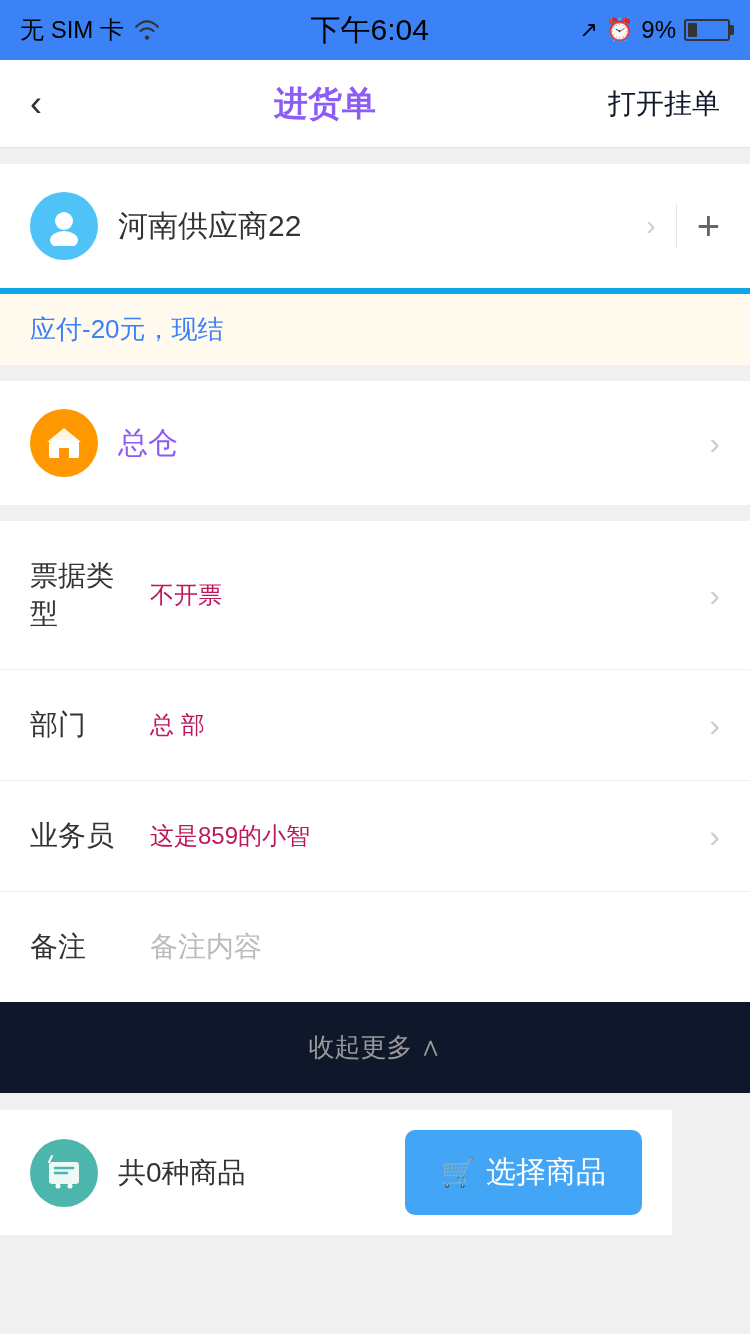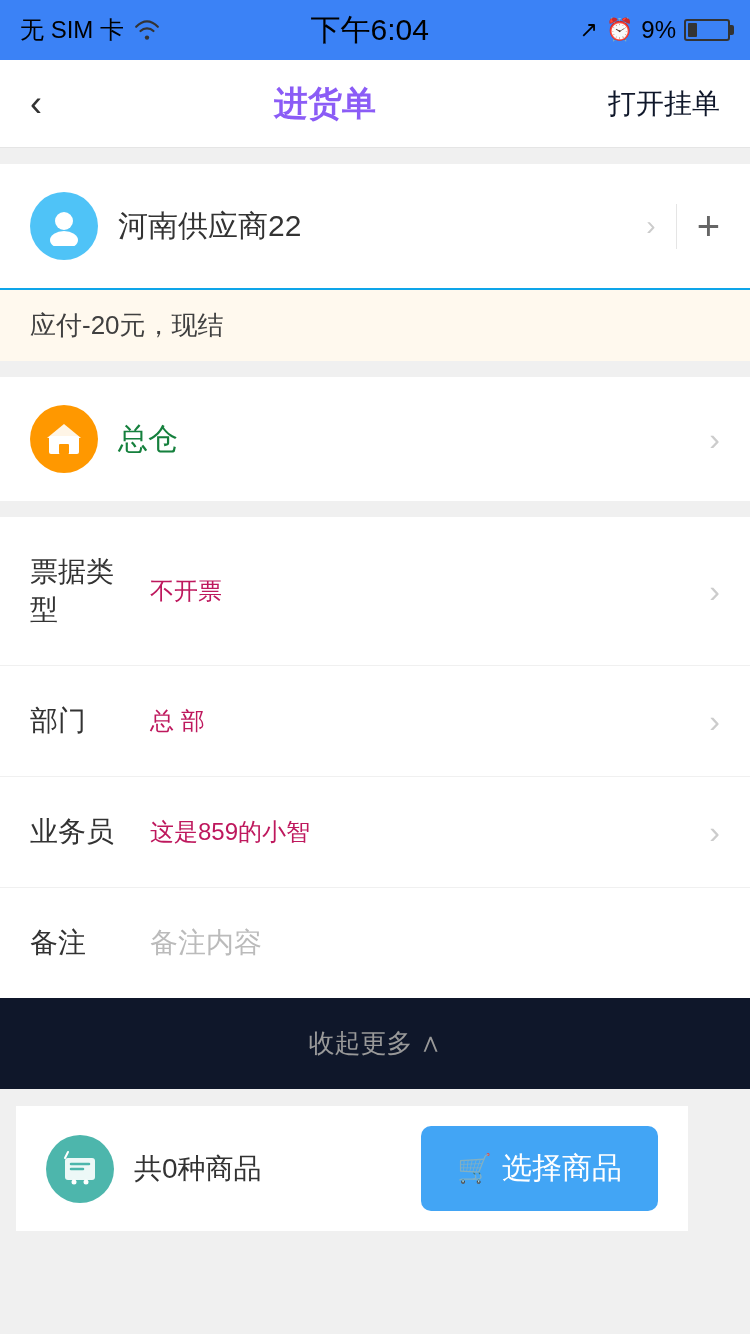--- a/index.html
+++ b/index.html
@@ -104,21 +104,21 @@
     .card {
       background: #fff;
       width: 750px;
     }
 
     
     .supplier-row {
       display: flex;
       align-items: center;
       padding: 28px 30px;
-      border-bottom: 2px solid #0ea5e9;
+      border-bottom: 6px solid #0ea5e9;
     }
     .supplier-avatar {
       width: 68px;
       height: 68px;
       border-radius: 50%;
       background: #4fc3f7;
       display: flex;
       align-items: center;
       justify-content: center;
       margin-right: 20px;
@@ -143,21 +143,21 @@
       color: #666;
       padding-left: 20px;
       border-left: 1px solid #e5e5e5;
     }
 
     
     .notice-bar {
       background: #fff9ee;
       padding: 18px 30px;
       font-size: 26px;
-      color: #404040;
+      color: #3b82f6;
     }
 
     
     .warehouse-row {
       display: flex;
       align-items: center;
       padding: 28px 30px;
     }
     .warehouse-icon {
       width: 68px;
@@ -170,21 +170,21 @@
       margin-right: 20px;
       flex-shrink: 0;
     }
     .warehouse-icon svg {
       width: 38px;
       height: 38px;
     }
     .warehouse-name {
       flex: 1;
       font-size: 30px;
-      color: #15803d;
+      color: #8b5cf6;
     }
     .chevron-right {
       color: #ccc;
       font-size: 32px;
     }
 
     
     .form-row {
       display: flex;
       align-items: center;
@@ -222,21 +222,20 @@
     }
 
     
     .bottom-bar {
       width: 672px;
       background: #fff;
       display: flex;
       align-items: center;
       padding: 20px 30px;
       border-top: 1px solid #f0f0f0;
-      margin-left: 16px;
     }
     .product-cart-icon {
       width: 68px;
       height: 68px;
       border-radius: 50%;
       background: #4db6ac;
       display: flex;
       align-items: center;
       justify-content: center;
       margin-right: 20px;

